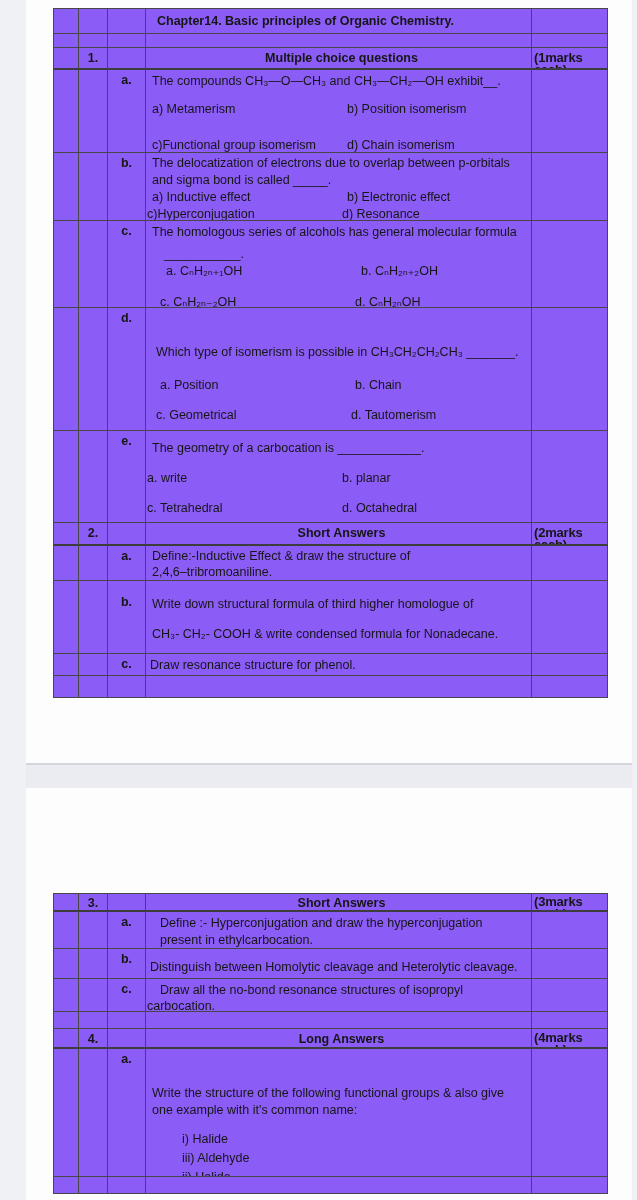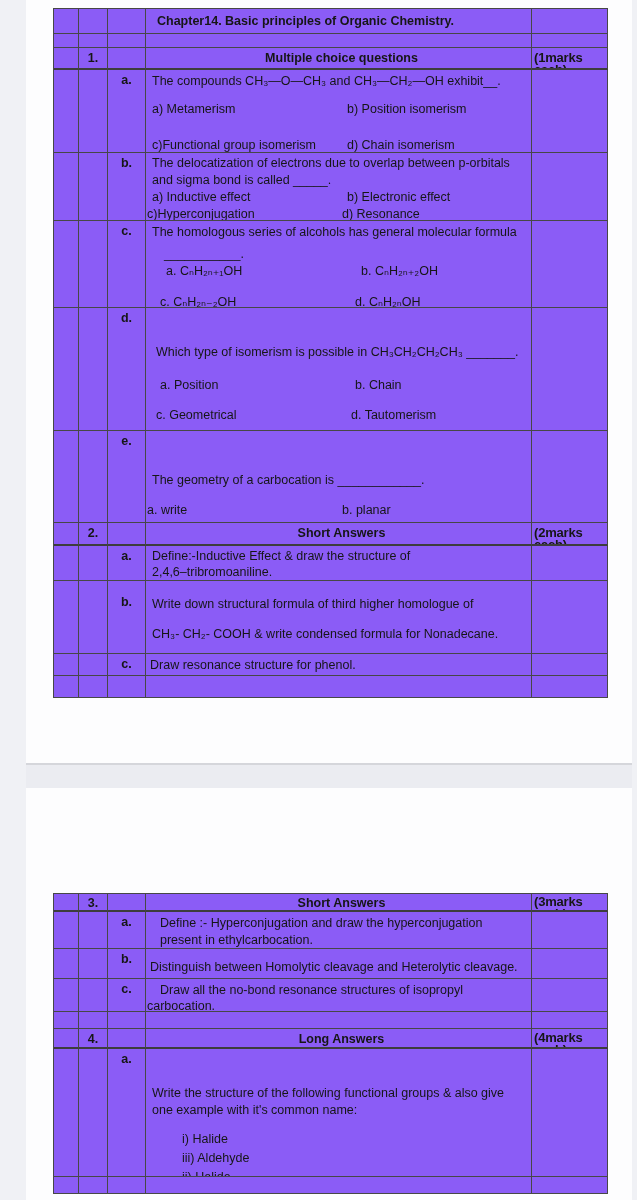--- a/index.html
+++ b/index.html
@@ -29,21 +29,21 @@
   .marks{font-weight:bold;font-size:13px;line-height:12px;padding:4px 1px 0 2px;letter-spacing:-0.2px;}
 
   .opt-row{display:flex;}
   .opt-left{width:52%;}
   .opt-right{flex:1;}
 
   .mt5{margin-top:5px;}  .mt11{margin-top:11px;}
   .mt13{margin-top:13px;}.mt14{margin-top:14px;} .mt16{margin-top:16px;}
   .mt19{margin-top:19px;}
   .pt1{padding-top:1px;} .pt3{padding-top:3px;margin-top:31px;}
-  .pt7{padding-top:7px;margin-top:32px;} .pt13{padding-top:13px;}
+  .pt7{padding-top:7px;} .pt13{padding-top:13px;}
   .ml4{margin-left:4px;} .ml8{margin-left:8px;}  .ml14{margin-left:14px;} .ml16{margin-left:12px;}
   .flush{margin-left:-5px;}
   .lh16{line-height:16px;}
   .valign-bottom{display:flex;align-items:flex-end;padding-bottom:2px;padding-left:4px;}
   .list-item{padding-left:30px;line-height:19px;}
 </style>
 </head>
 <body>
 
 <div class="page" id="page1">

